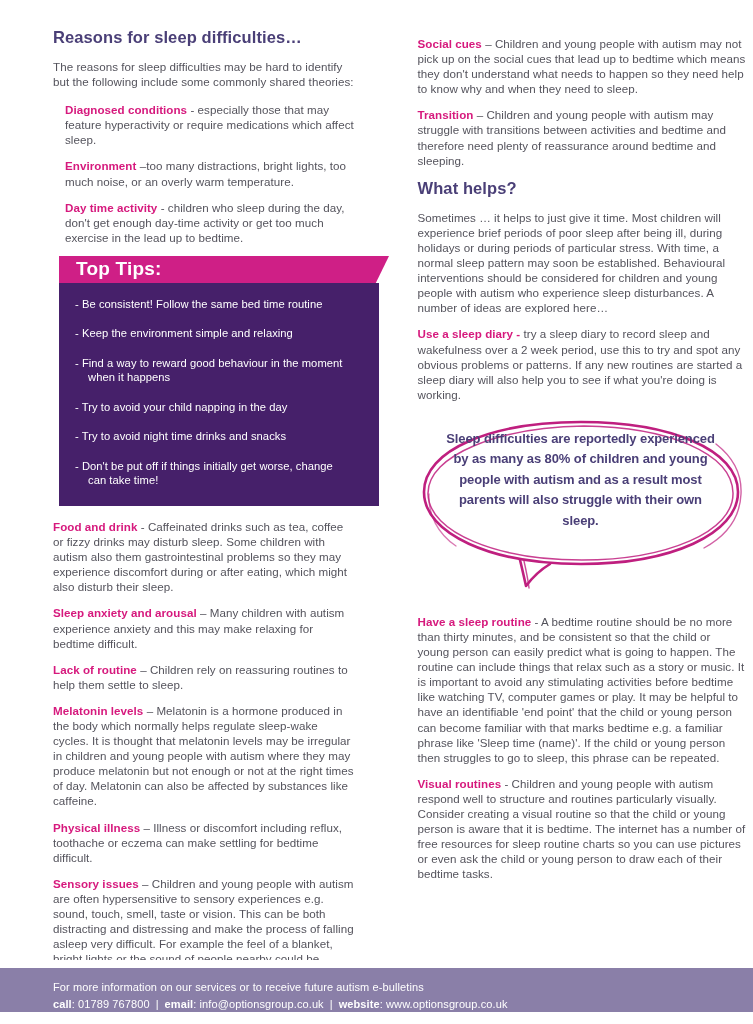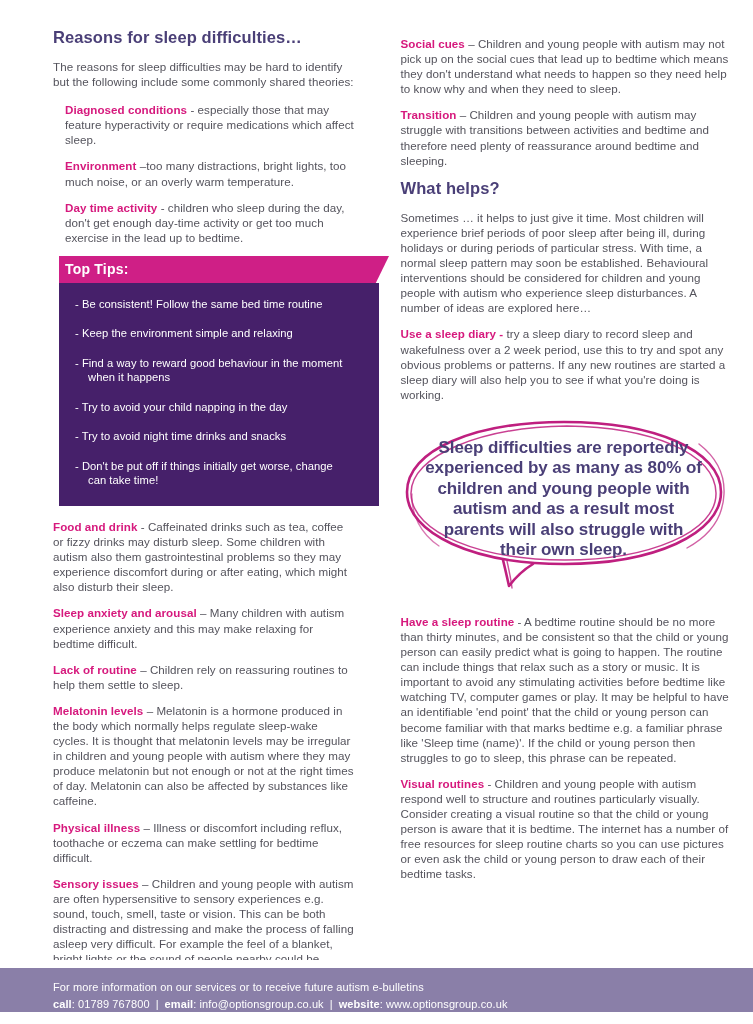--- a/index.html
+++ b/index.html
@@ -20,21 +20,21 @@
     position: absolute;
     inset: 0;
     background: #ffffff;
   }
 
   .columns {
     position: absolute;
     left: 0; right: 0; top: 0;
     height: 960px;
     display: flex;
-    gap: 0;
+    gap: 17px;
   }
   .col {
     box-sizing: border-box;
     width: 50%;
   }
   .col-left  { padding: 28px 22px 0 53px; }
   .col-right { padding: 28px 24px 0 24px; }
 
   h2.section-head {
     font-size: 16.5px;
@@ -70,23 +70,23 @@
   .tips-header {
     position: relative;
     height: 27px;
     background: #cf1f86;
     clip-path: polygon(0 0, 100% 0, 96% 100%, 0 100%);
     display: flex;
     align-items: center;
   }
   .tips-header-label {
     color: #ffffff;
-    font-size: 14px;
-    font-weight: 700;
-    padding-left: 6px;
+    font-size: 19px;
+    font-weight: 700;
+    padding-left: 17px;
     letter-spacing: .2px;
   }
   .tips-body {
     background: #46206a;
     width: 320px;
     padding: 14px 32px 16px 16px;
     box-sizing: border-box;
   }
   .tip-item {
     color: #ffffff;
@@ -108,25 +108,25 @@
   }
   .bubble svg {
     position: absolute;
     left: 0; top: 0;
     width: 330px;
     height: 190px;
   }
   .bubble-text {
     position: absolute;
     left: 26px;
-    top: 24px;
+    top: 15px;
     width: 278px;
     text-align: center;
     color: #4a3f77;
-    font-size: 17px;
+    font-size: 13px;
     line-height: 20.5px;
     font-weight: 700;
     letter-spacing: -.1px;
   }
 
   
   .footer {
     position: absolute;
     left: 0; right: 0;
     top: 968px;

